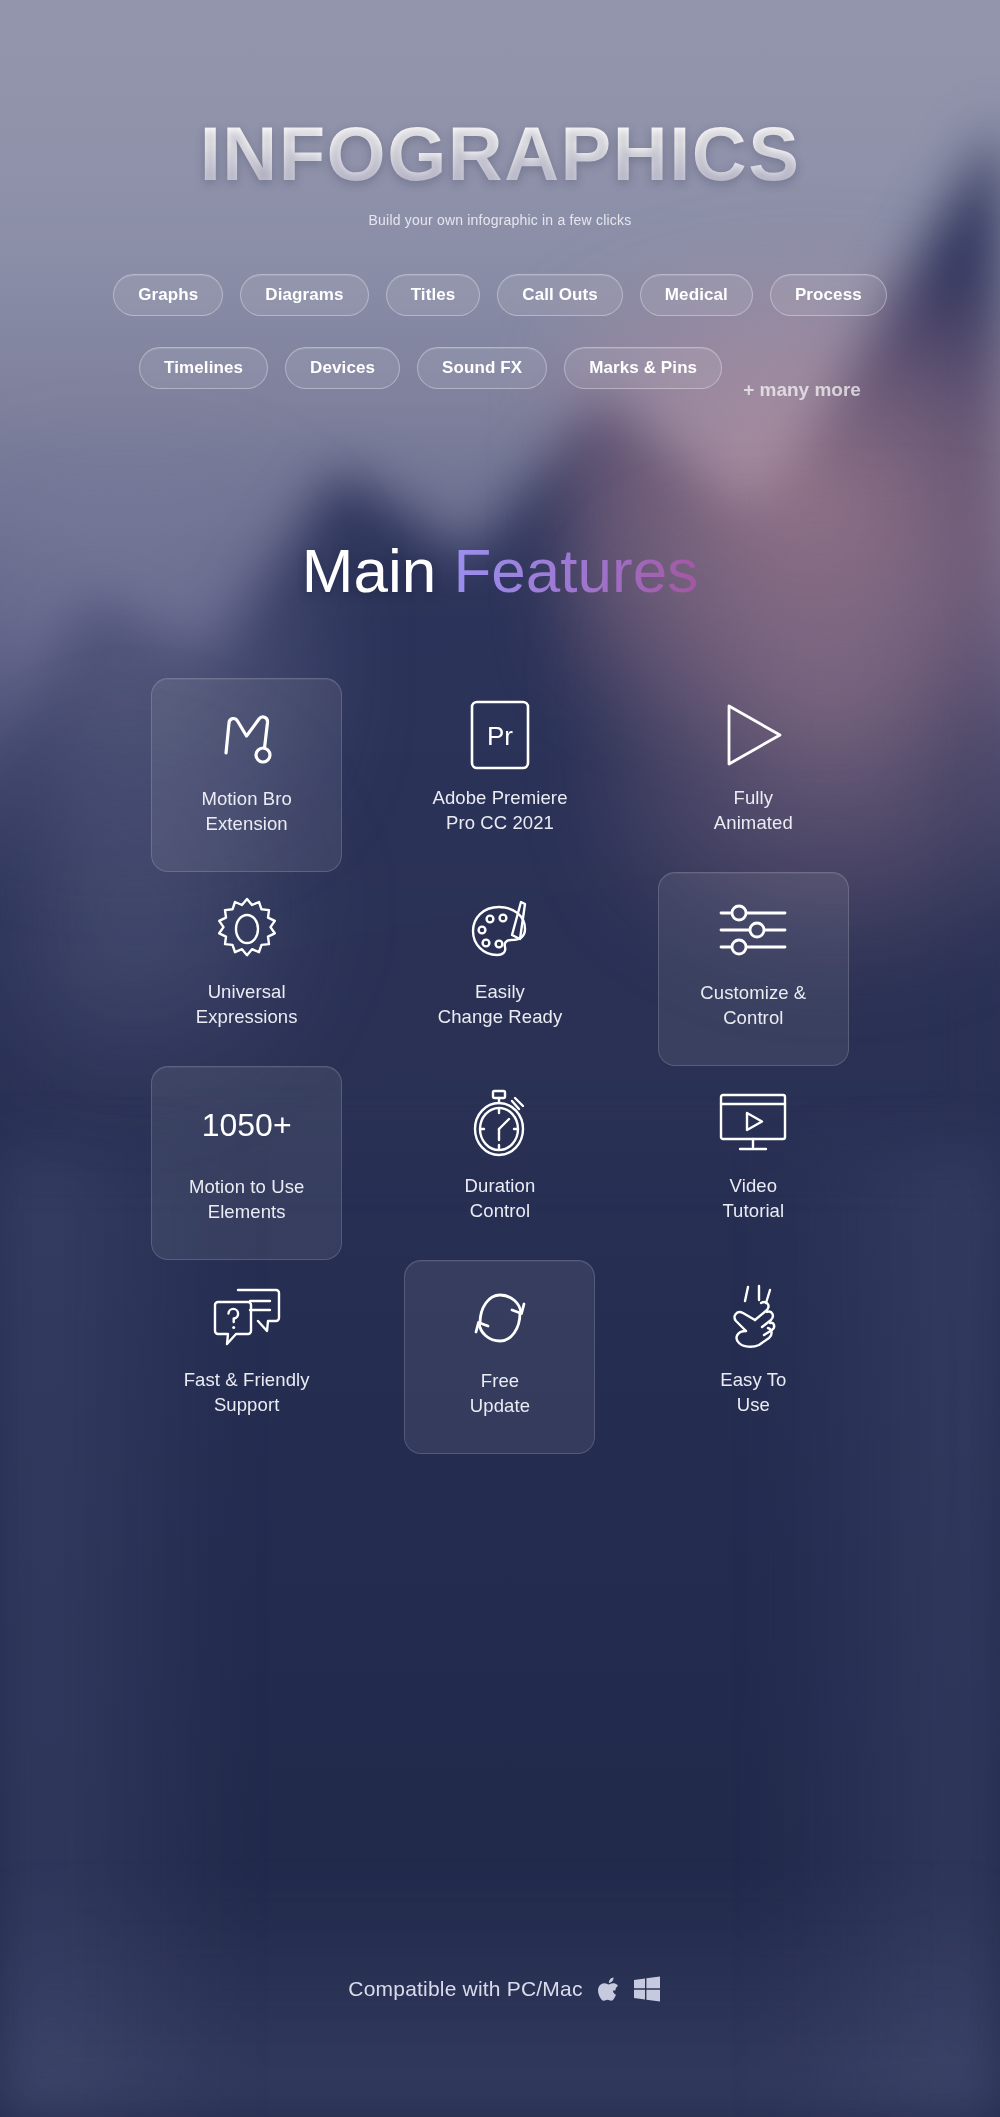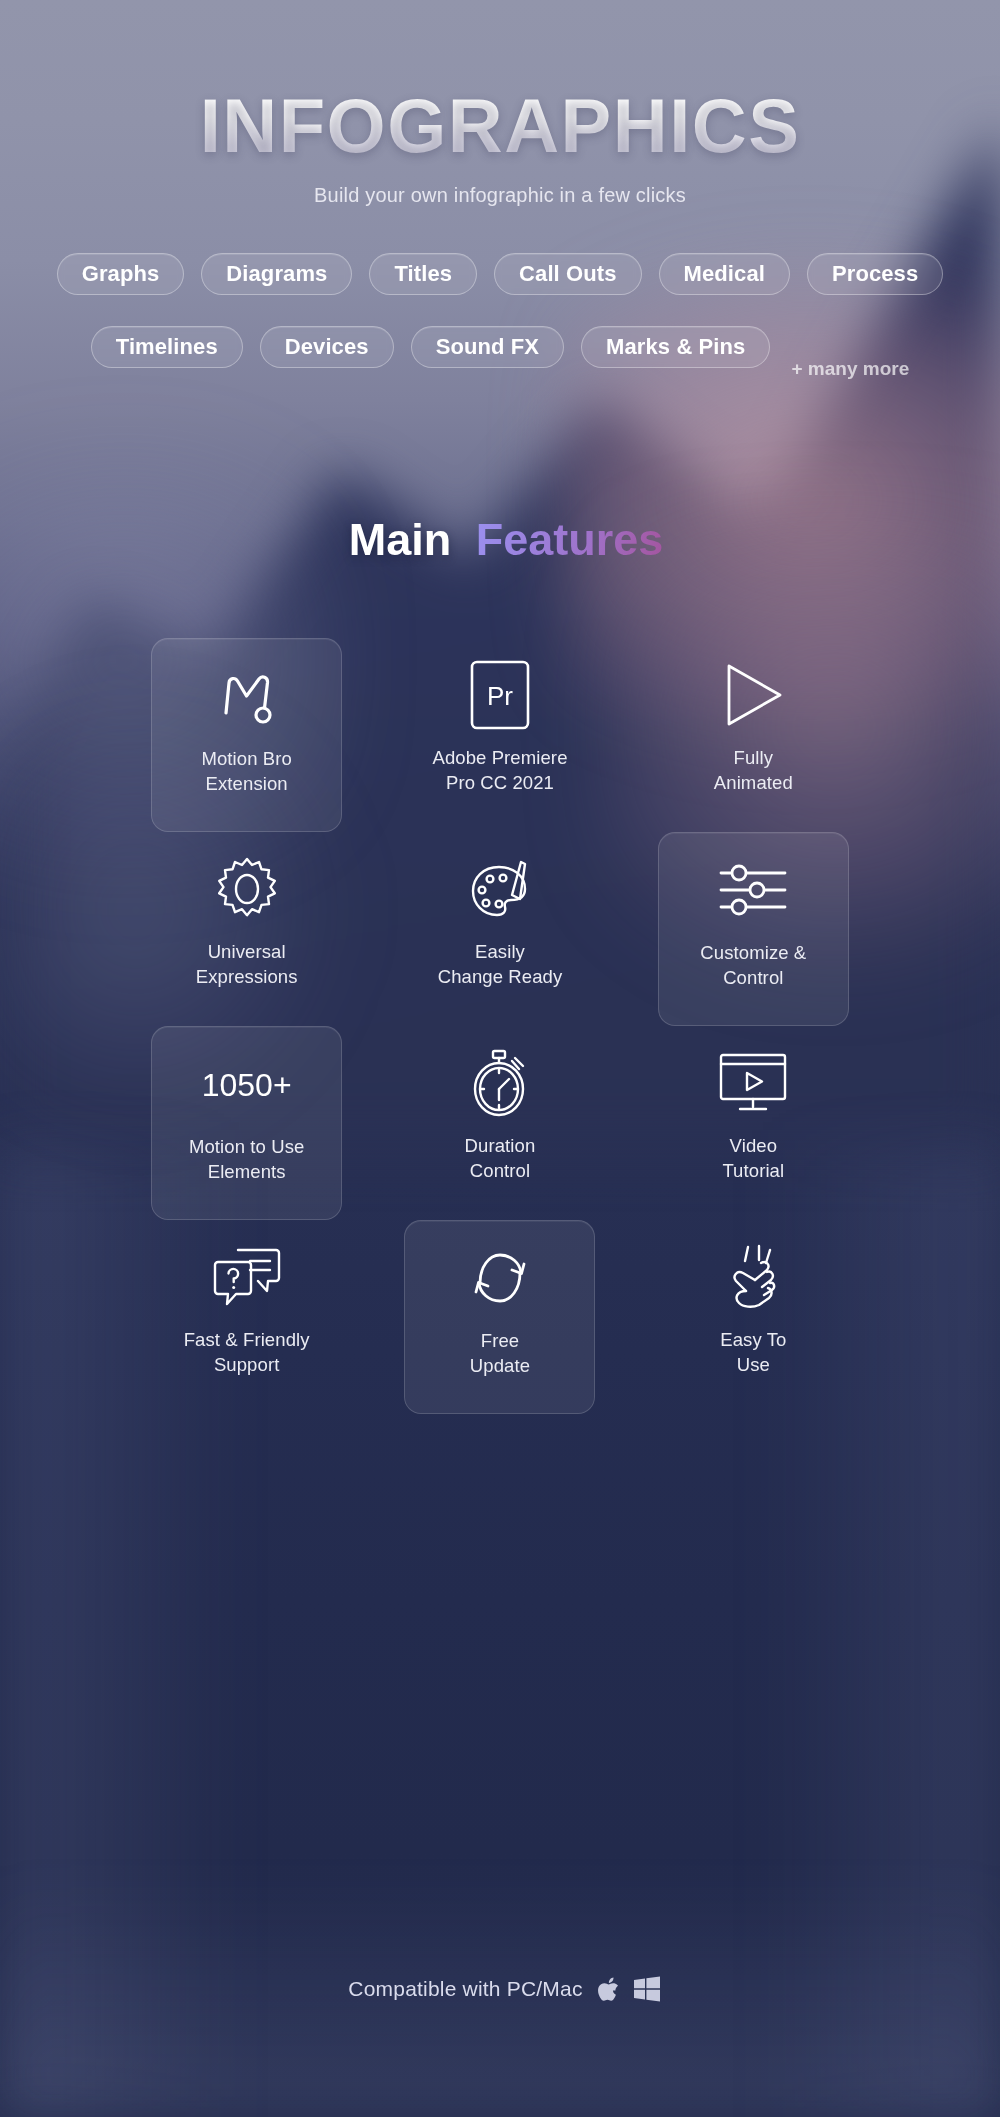--- a/index.html
+++ b/index.html
@@ -71,71 +71,71 @@
   .vign-b {
     position:absolute; left:0; bottom:0; width:1000px; height:240px;
     background:linear-gradient(180deg, rgba(150,158,200,0), rgba(146,154,196,.14));
     filter:blur(26px);
   }
 
   
   #page { position:relative; z-index:2; width:1000px; height:2117px; }
 
   
-  .hero { padding-top:88px; text-align:center; }
+  .hero { padding-top:116px; text-align:center; }
   .hero-title {
     font-size:76px;
     font-weight:800;
     letter-spacing:1.5px;
     line-height:1;
     background:linear-gradient(180deg,#ffffff 0%,#ffffff 38%,#e7e6ef 66%,#c9c7d8 100%);
     -webkit-background-clip:text;
     background-clip:text;
     color:transparent;
     text-shadow:0 3px 10px rgba(40,40,70,.25);
     display:inline-block;
   }
   .hero-sub {
     margin-top:20px;
-    font-size:20px;
+    font-size:14px;
     font-weight:300;
     color:#e6e6ef;
     letter-spacing:.2px;
   }
 
   
   .pills { margin-top:46px; }
   .pill-row { display:flex; justify-content:center; align-items:center; gap:17px; margin-bottom:19px; }
   .pill {
     height:42px;
     padding:0 24px;
     display:inline-flex; align-items:center; justify-content:center;
     border-radius:21px;
     border:1px solid rgba(255,255,255,.34);
     background:rgba(255,255,255,.085);
     color:#ffffff;
-    font-size:22px;
+    font-size:17px;
     font-weight:700;
     letter-spacing:.1px;
     white-space:nowrap;
     backdrop-filter:blur(3px);
     box-shadow:inset 0 1px 0 rgba(255,255,255,.12);
   }
   .pill-more {
     color:rgba(255,255,255,.68);
     font-size:19px;
     font-weight:700;
     white-space:nowrap;
     padding-left:4px;
     margin-top:44px;
   }
 
   
   .mf-head { text-align:center; margin-top:134px; }
-  .mf-head span { font-size:45px; font-weight:700; letter-spacing:0px;margin-left:12px; }
+  .mf-head span { font-size:62px; font-weight:400; letter-spacing:0px; }
   .mf-main { color:#ffffff; text-shadow:0 3px 8px rgba(20,24,50,.4); }
   .mf-feat {
     background:linear-gradient(100deg,#9b90ef 0%,#9b82de 28%,#9f73cb 58%,#a4559f 100%);
     -webkit-background-clip:text;
     background-clip:text;
     color:transparent;
   }
 
   
   .grid {

